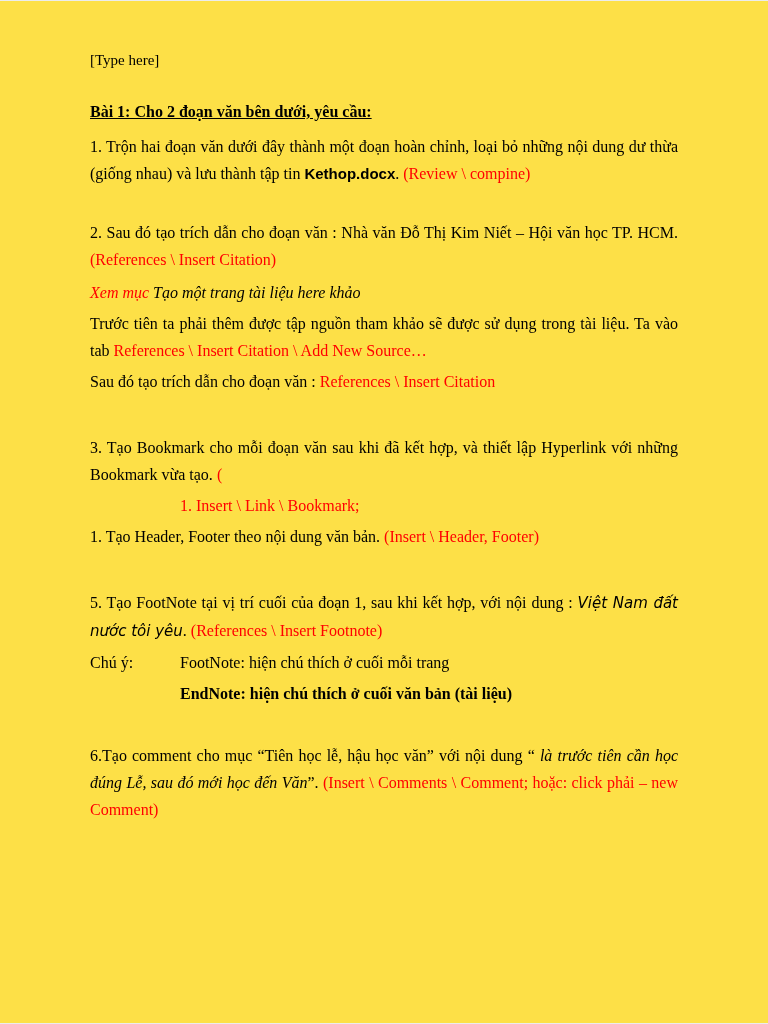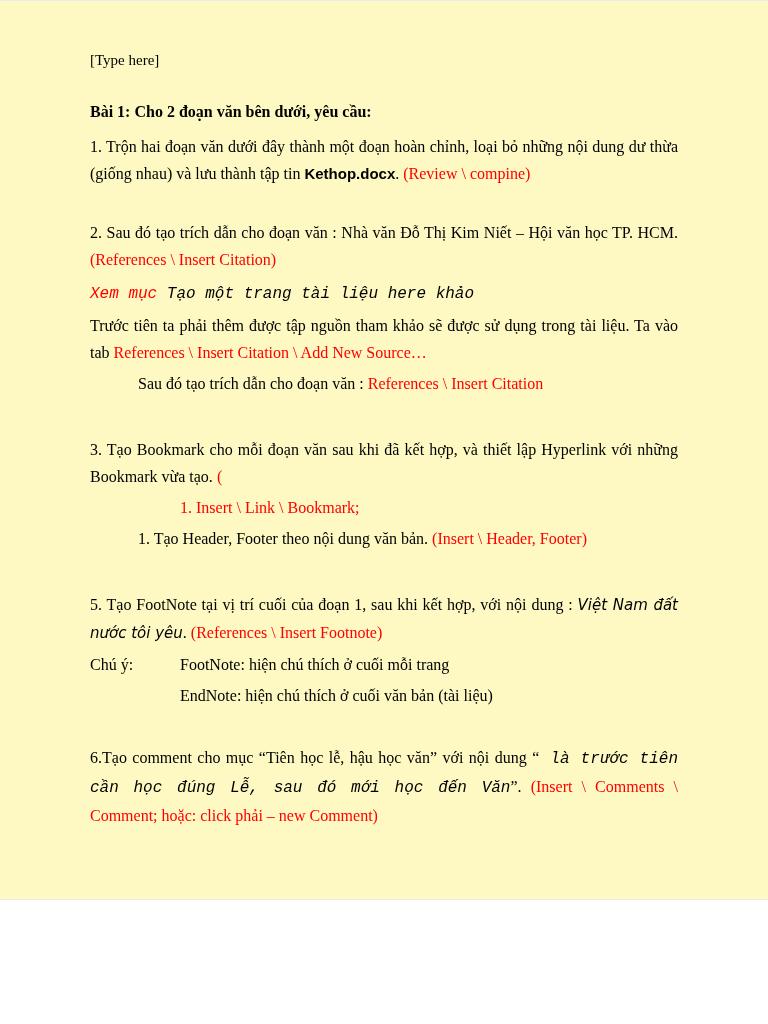--- a/index.html
+++ b/index.html
@@ -2,68 +2,69 @@
 <html><head>
 <meta charset="utf-8">
 <style>
   html, body {
     margin: 0;
     padding: 0;
     background: #ffffff;
   }
   .page {
     width: 768px;
-    height: 900px;
+    height: 1024px;
     box-sizing: border-box;
-    background: #fef9c3;
+    background: #fde047;
     padding: 46px 90px 0 90px;
     font-family: "Liberation Serif", serif;
     font-size: 16px;
     color: #000000;
     overflow: hidden;
     border-top: 1px solid #ececec;
     border-bottom: 1px solid #ececec;
   }
   p {
     margin: 0;
     line-height: 27px;
   }
   .justify { text-align: justify; }
   .type-here {
     font-size: 15px;
     margin-bottom: 24px;
   }
   .heading {
     font-weight: bold;
     margin-bottom: 8px;
+    text-decoration: underline;
   }
   .red { color: #ff0000; }
   .bold { font-weight: normal; }
-  .italic { font-style: italic; font-family: Liberation Mono, monospace; }
+  .italic { font-style: italic; }
   .filename {
     font-family: "Liberation Sans", sans-serif;
     font-weight: bold;
     font-size: 15px;
   }
   .alt-font {
     font-family: "DejaVu Sans", sans-serif;
     font-style: italic;
     font-size: 15px;
   }
   .indent { padding-left: 90px; }
   .note-label {
     display: inline-block;
     width: 90px;
   }
   
   .mb-xs { margin-bottom: 4px; }
   .mb-sm { margin-bottom: 6px; }
   .mb-md { margin-bottom: 32px; }
-  .mb-lg { margin-bottom: 39px; margin-left: 48px; }
-  .mb-xl { margin-bottom: 35px; }
+  .mb-lg { margin-bottom: 39px; }
+  .mb-xl { margin-bottom: 35px; font-weight: bold; }
 </style>
 </head>
 <body>
 
 <div class="page">
 
   <p class="type-here">[Type here]</p>
 
   <p class="heading">Bài 1:  Cho 2 đoạn văn bên dưới, yêu cầu:</p>
 

